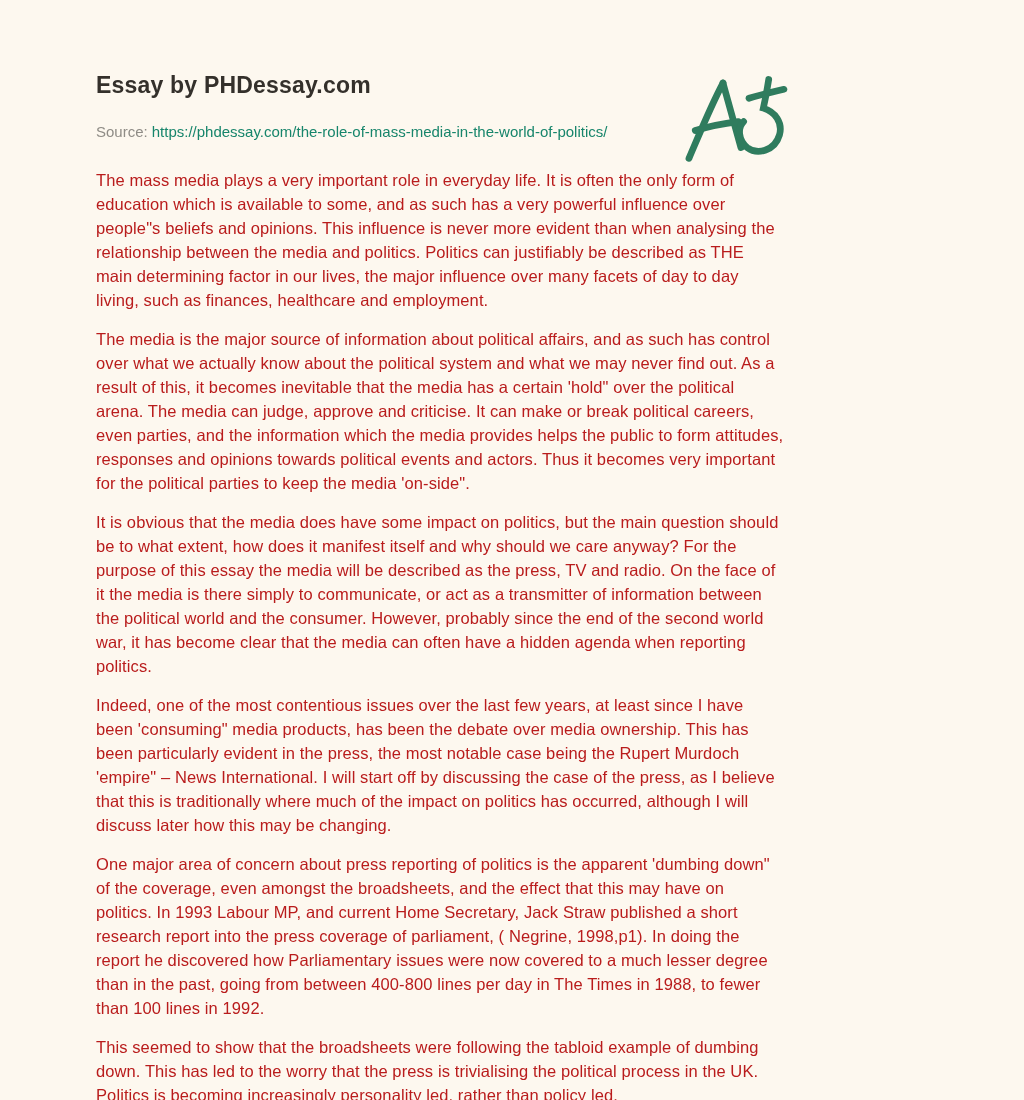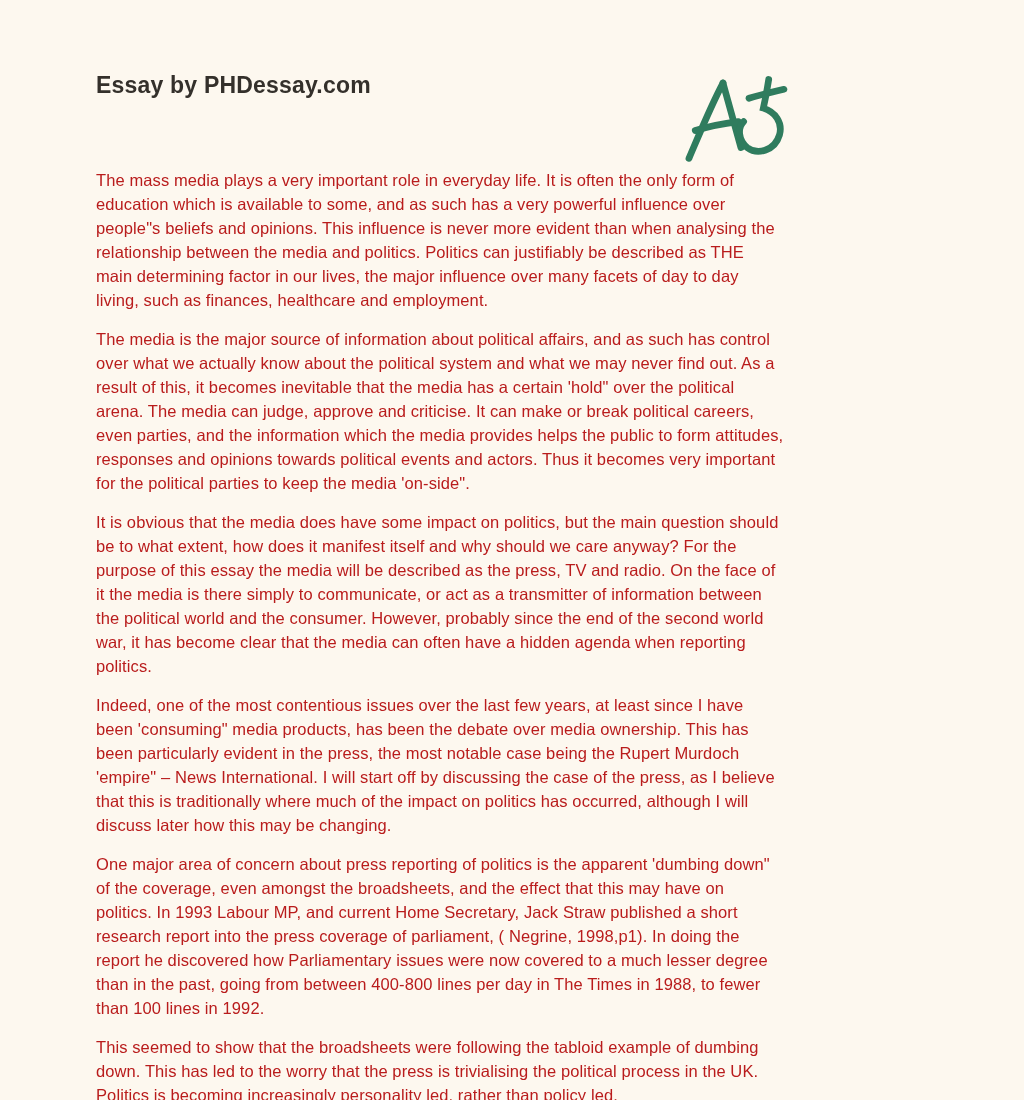--- a/index.html
+++ b/index.html
@@ -62,20 +62,23 @@
   }
 </style>
 </head>
 <body>
 
 <div class="page">
 
   <header class="page-header">
     <div class="header-left">
       <h1 class="site-title">Essay by PHDessay.com</h1>
+      <div class="source-line">
+        <span>Source:</span><a href="#">https://phdessay.com/the-role-of-mass-media-in-the-world-of-politics/</a>
+      </div>
     </div>
 
     <div class="logo">
       <svg viewBox="0 0 125 110" fill="none" stroke="#2f7c5e" stroke-width="7.5" stroke-linecap="round">
 
         <path d="M 10 100 C 22 72 35 40 48 16"></path>
 
         <path d="M 48 16 C 54 38 61 62 68 88"></path>
 
         <path d="M 17 69 C 33 64 49 61 65 59"></path>

